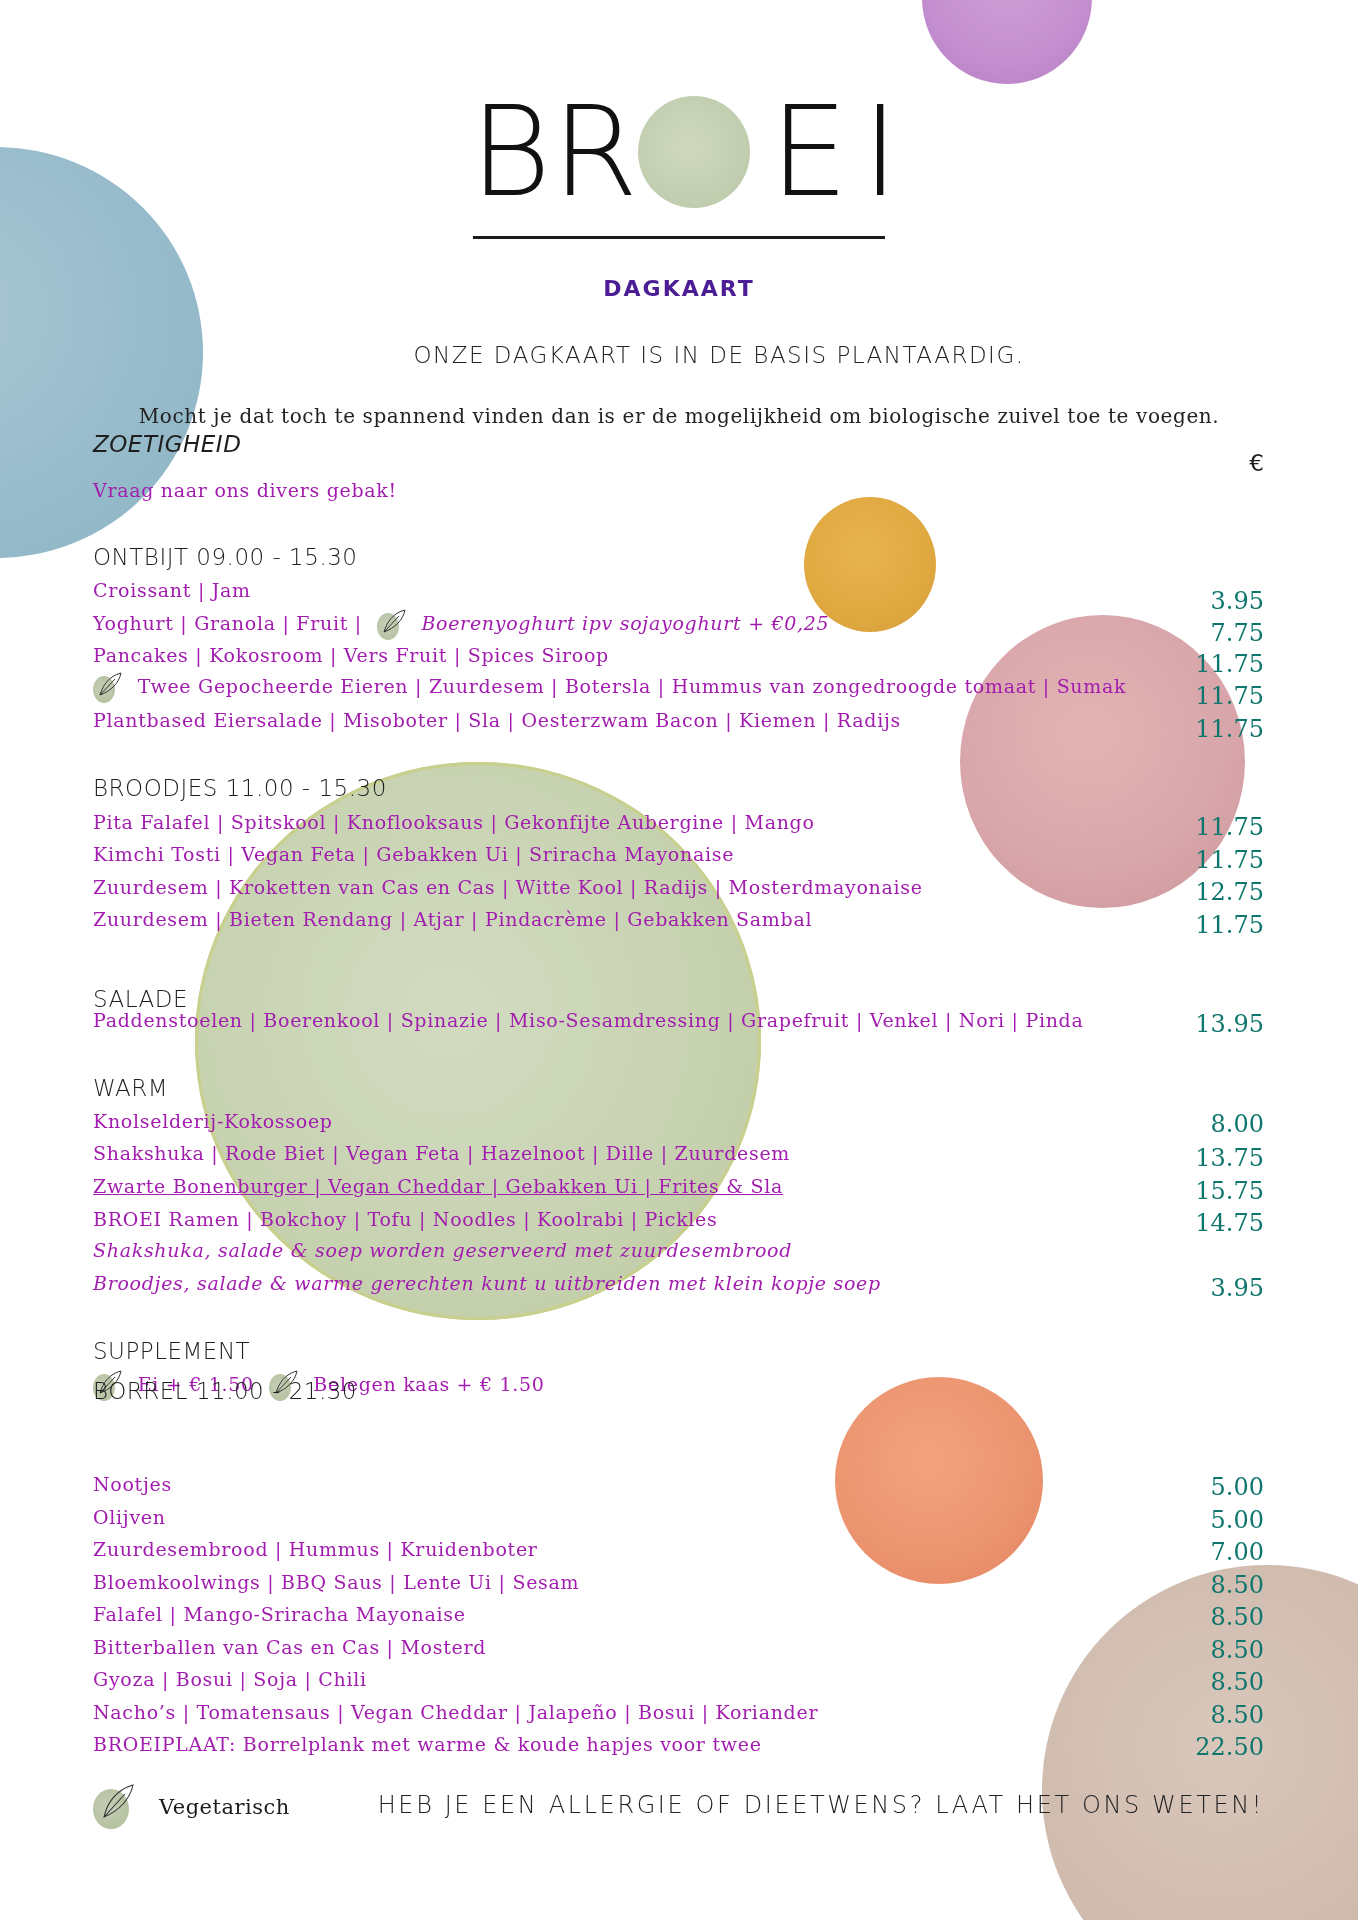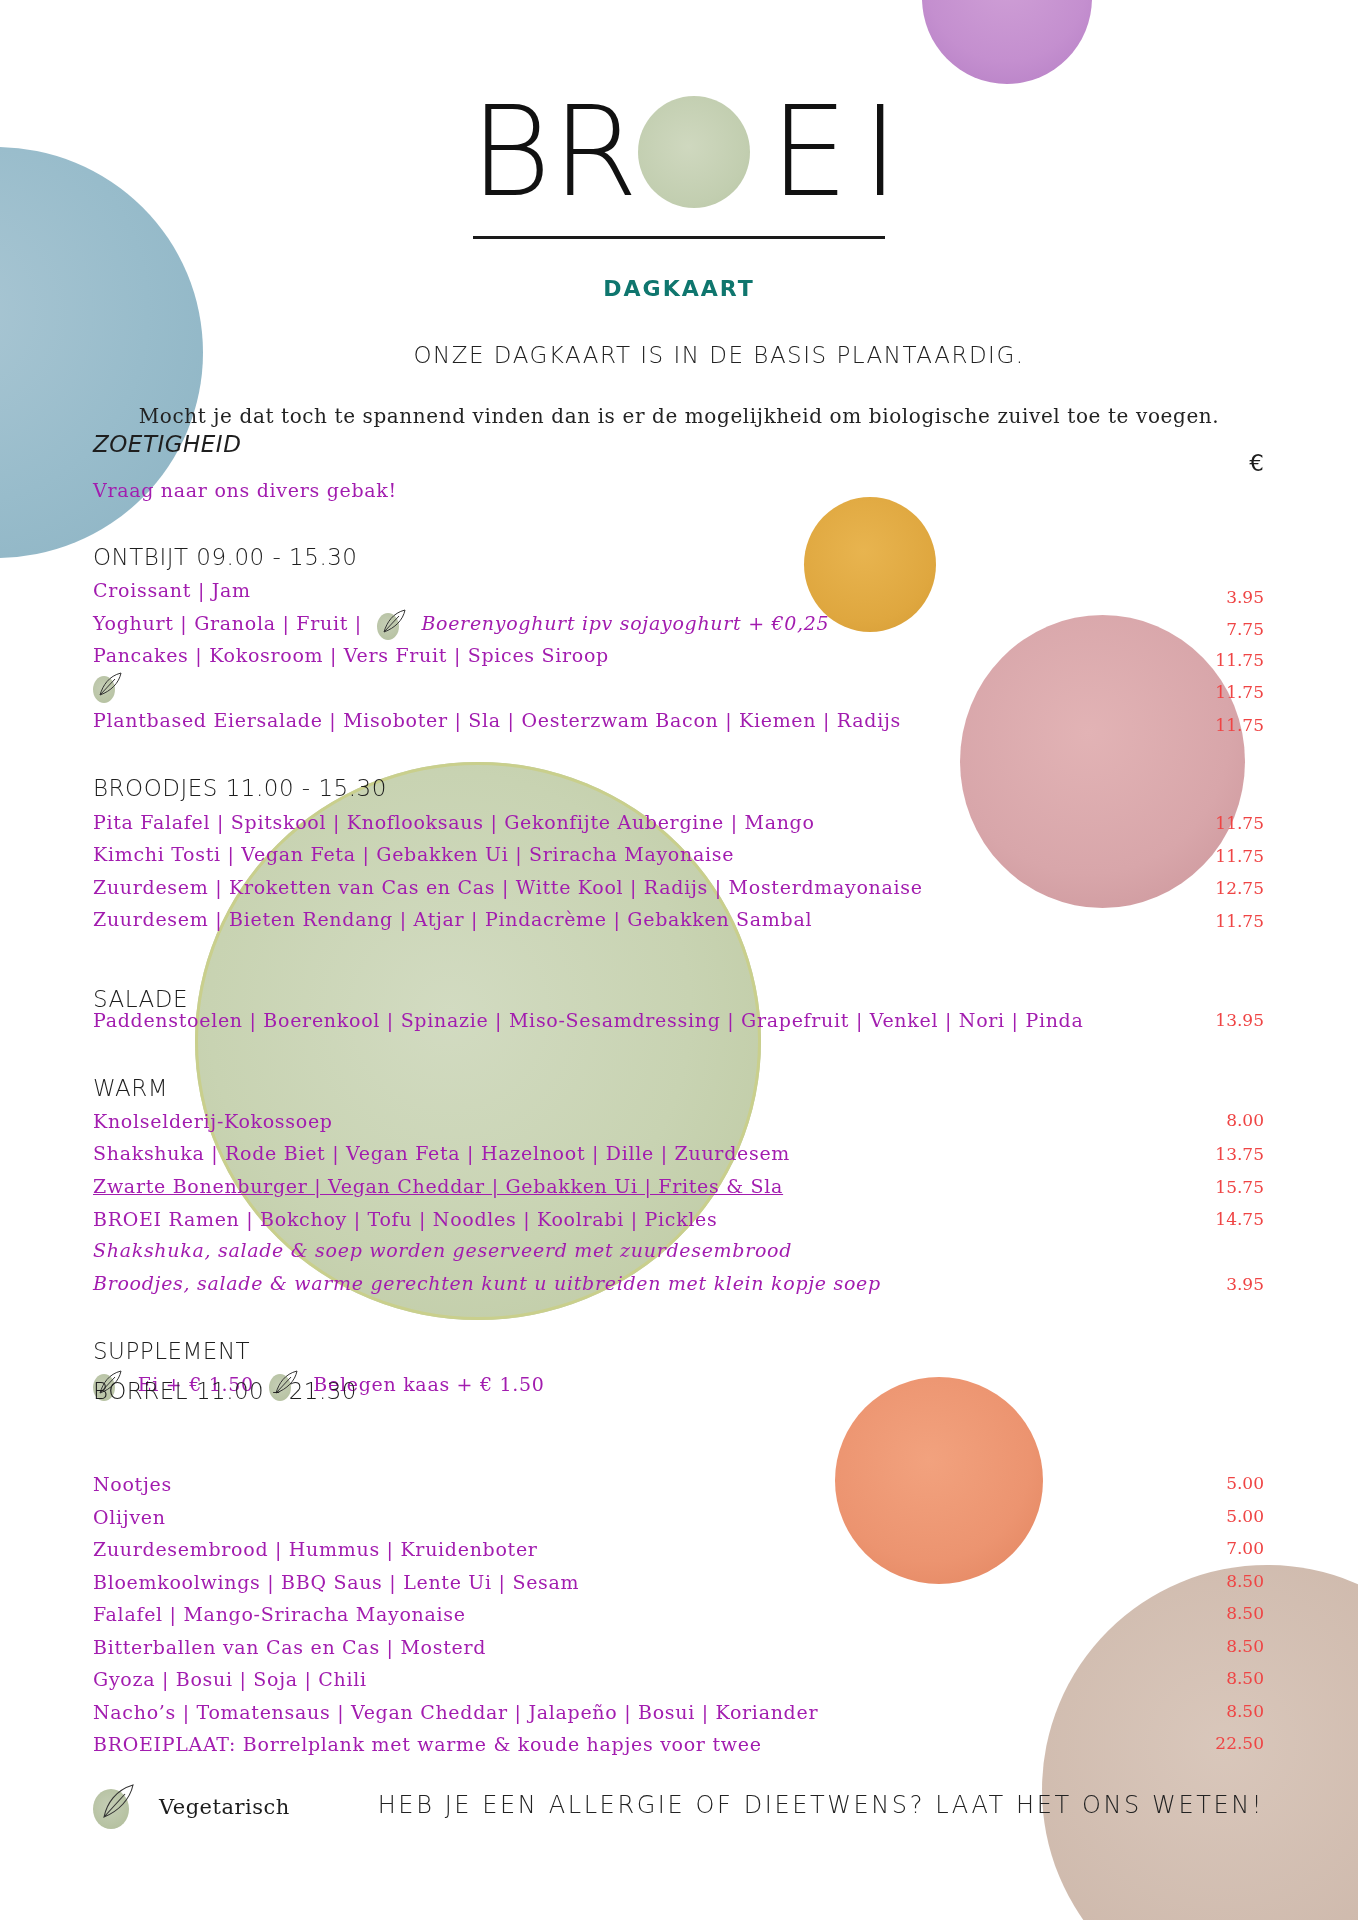--- a/index.html
+++ b/index.html
@@ -22,33 +22,33 @@
                  background: radial-gradient(circle at 40% 40%, #d9c7bb 0%, #cfbaad 60%, #c4ac9e 100%); }
 
   .logo { position: absolute; left: 470px; top: 96px; width: 420px; height: 112px; }
   .logo-letter { position: absolute; top: 0; font-family: "DejaVu Sans", sans-serif; font-weight: 300;
                  font-size: 124px; line-height: 112px; color: #111; letter-spacing: 0; }
   .logo-o { position: absolute; left: 168px; top: 0; width: 112px; height: 112px; border-radius: 50%;
             background: radial-gradient(circle at 45% 45%, #cfd8bf 0%, #c2ceb0 65%, #b7c5a3 100%); }
   .logo-rule { position: absolute; left: 473px; top: 236px; width: 412px; height: 3px; background: #1a1a1a; }
 
   .subtitle { position: absolute; left: 0; width: 1358px; text-align: center; top: 276px;
-              font-family: "DejaVu Sans", sans-serif; font-weight: bold; font-size: 22px; letter-spacing: 2px; color: #0f766e; }
+              font-family: "DejaVu Sans", sans-serif; font-weight: bold; font-size: 22px; letter-spacing: 2px; color: #4c1d95; }
   .intro-1 { position: absolute; left: 0; width: 1358px; text-align: center; top: 342px;
              font-family: "DejaVu Sans", sans-serif; font-weight: 300; font-size: 23px; letter-spacing: 1.5px; color: #222; padding-left: 40px; }
   .intro-2 { position: absolute; left: 0; width: 1358px; text-align: center; top: 376px;
              font-family: "DejaVu Serif", serif; font-size: 20px; letter-spacing: 0.6px; color: #222; margin-top: 28px; }
 
   .section-title { position: absolute; left: 93px; font-family: "DejaVu Sans", sans-serif; font-weight: 300;
                    font-size: 23px; letter-spacing: 0.5px; color: #1e1e1e; white-space: nowrap; }
   .item { position: absolute; left: 93px; font-family: "DejaVu Serif", serif; font-size: 19px;
           letter-spacing: 0.7px; color: #a21caf; white-space: nowrap; }
   .item.italic { font-style: italic; }
-  .price { position: absolute; right: 94px; font-family: "DejaVu Serif", serif; font-size: 17px;
-           color: #ef4444; text-align: center; white-space: nowrap; }
+  .price { position: absolute; right: 94px; font-family: "DejaVu Serif", serif; font-size: 24px;
+           color: #0f766e; text-align: center; white-space: nowrap; }
   .euro { position: absolute; right: 94px; font-family: "DejaVu Sans", sans-serif; font-size: 23px; color: #1c1c1c; }
 
   .leaf { display: inline-block; position: relative; width: 30px; height: 30px; vertical-align: middle; margin-right: 8px; }
   .leaf .dot { position: absolute; left: 0; top: 3px; width: 22px; height: 27px; border-radius: 50%;
                background: radial-gradient(circle at 45% 45%, #c5ceb6 0%, #b3bf9d 100%); }
   .leaf svg { position: absolute; left: 4px; top: -2px; }
   .inline-it { font-style: italic; }
 
   .footer { position: absolute; left: 93px; top: 1783px; height: 46px; width: 1180px; }
   .footer .leaf-lg { position: absolute; left: 0; top: 0; width: 42px; height: 46px; }
@@ -106,20 +106,21 @@
 <div class="item" style="top:644px;">Pancakes | Kokosroom | Vers Fruit | Spices Siroop</div>
 <div class="price" style="top:650px;">11.75</div>
 
 <div class="item" style="top:673px;">
   <span class="leaf">
     <span class="dot"></span>
     <svg width="26" height="26" viewBox="0 0 26 26">
         <path d="M3 24 C6 14, 12 5, 24 2 C22 12, 14 20, 3 24 Z M3 24 L18 8" fill="none" stroke="#333" stroke-width="1"></path>
       </svg>
   </span>
+  <span>Twee Gepocheerde Eieren | Zuurdesem | Botersla | Hummus van zongedroogde tomaat | Sumak</span>
 </div>
 <div class="price" style="top:682px;">11.75</div>
 
 <div class="item" style="top:709px;">Plantbased Eiersalade | Misoboter | Sla | Oesterzwam Bacon | Kiemen | Radijs</div>
 <div class="price" style="top:715px;">11.75</div>
 
 <div class="section-title" style="top:775px;">BROODJES 11.00 - 15.30</div>
 <div class="item" style="top:811px;">Pita Falafel | Spitskool | Knoflooksaus | Gekonfijte Aubergine | Mango</div>
 <div class="price" style="top:813px;">11.75</div>
 <div class="item" style="top:843px;">Kimchi Tosti | Vegan Feta | Gebakken Ui | Sriracha Mayonaise</div>

